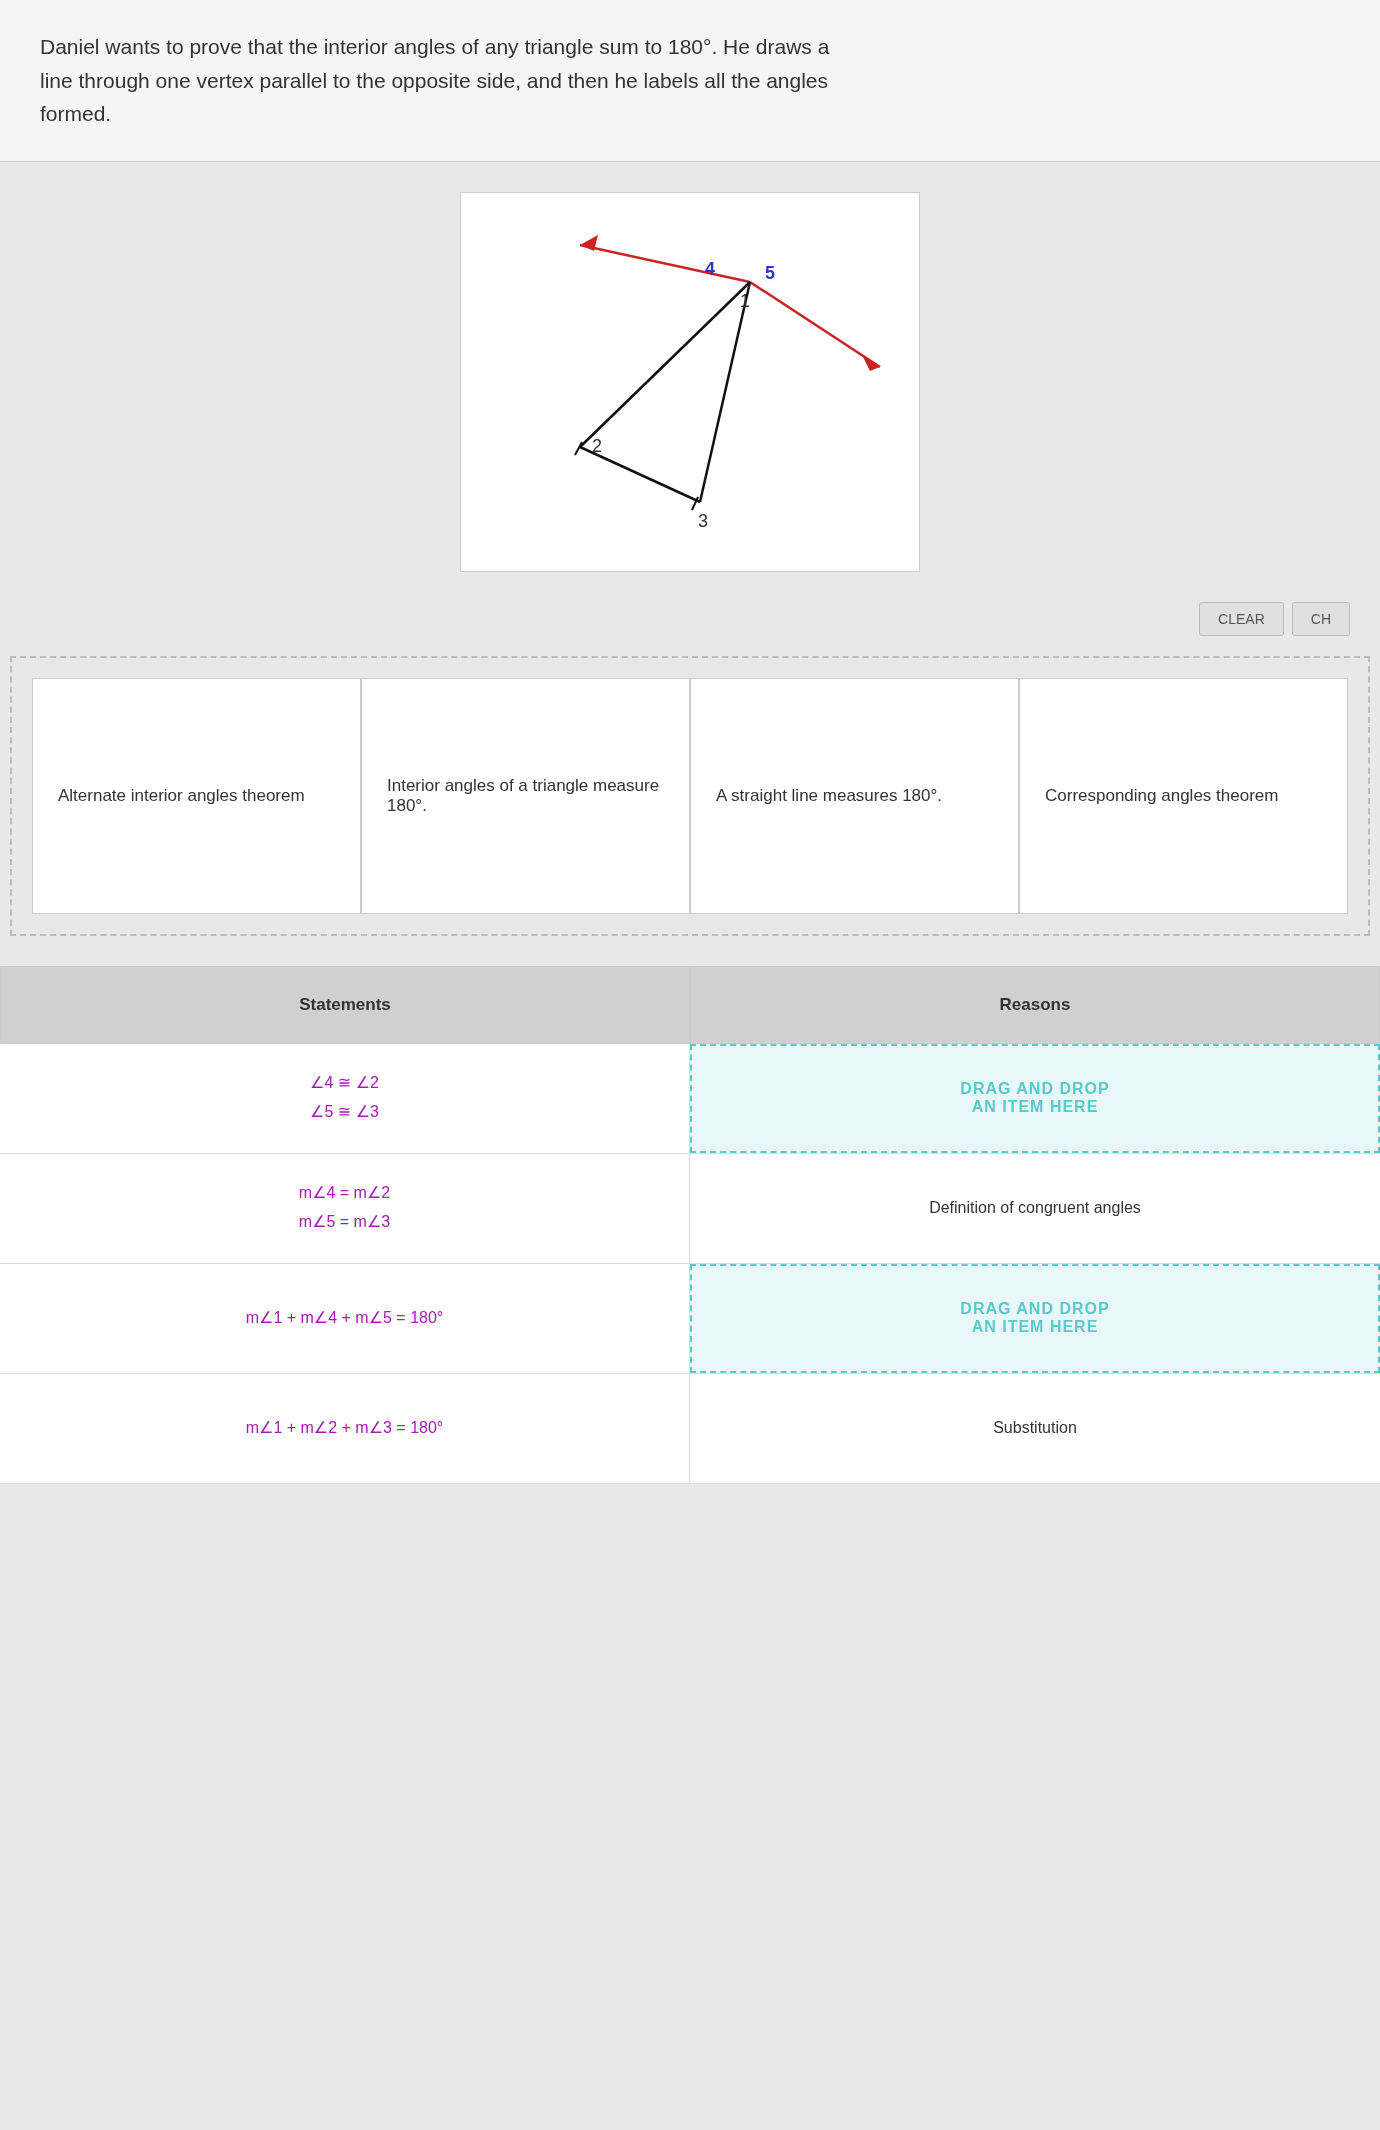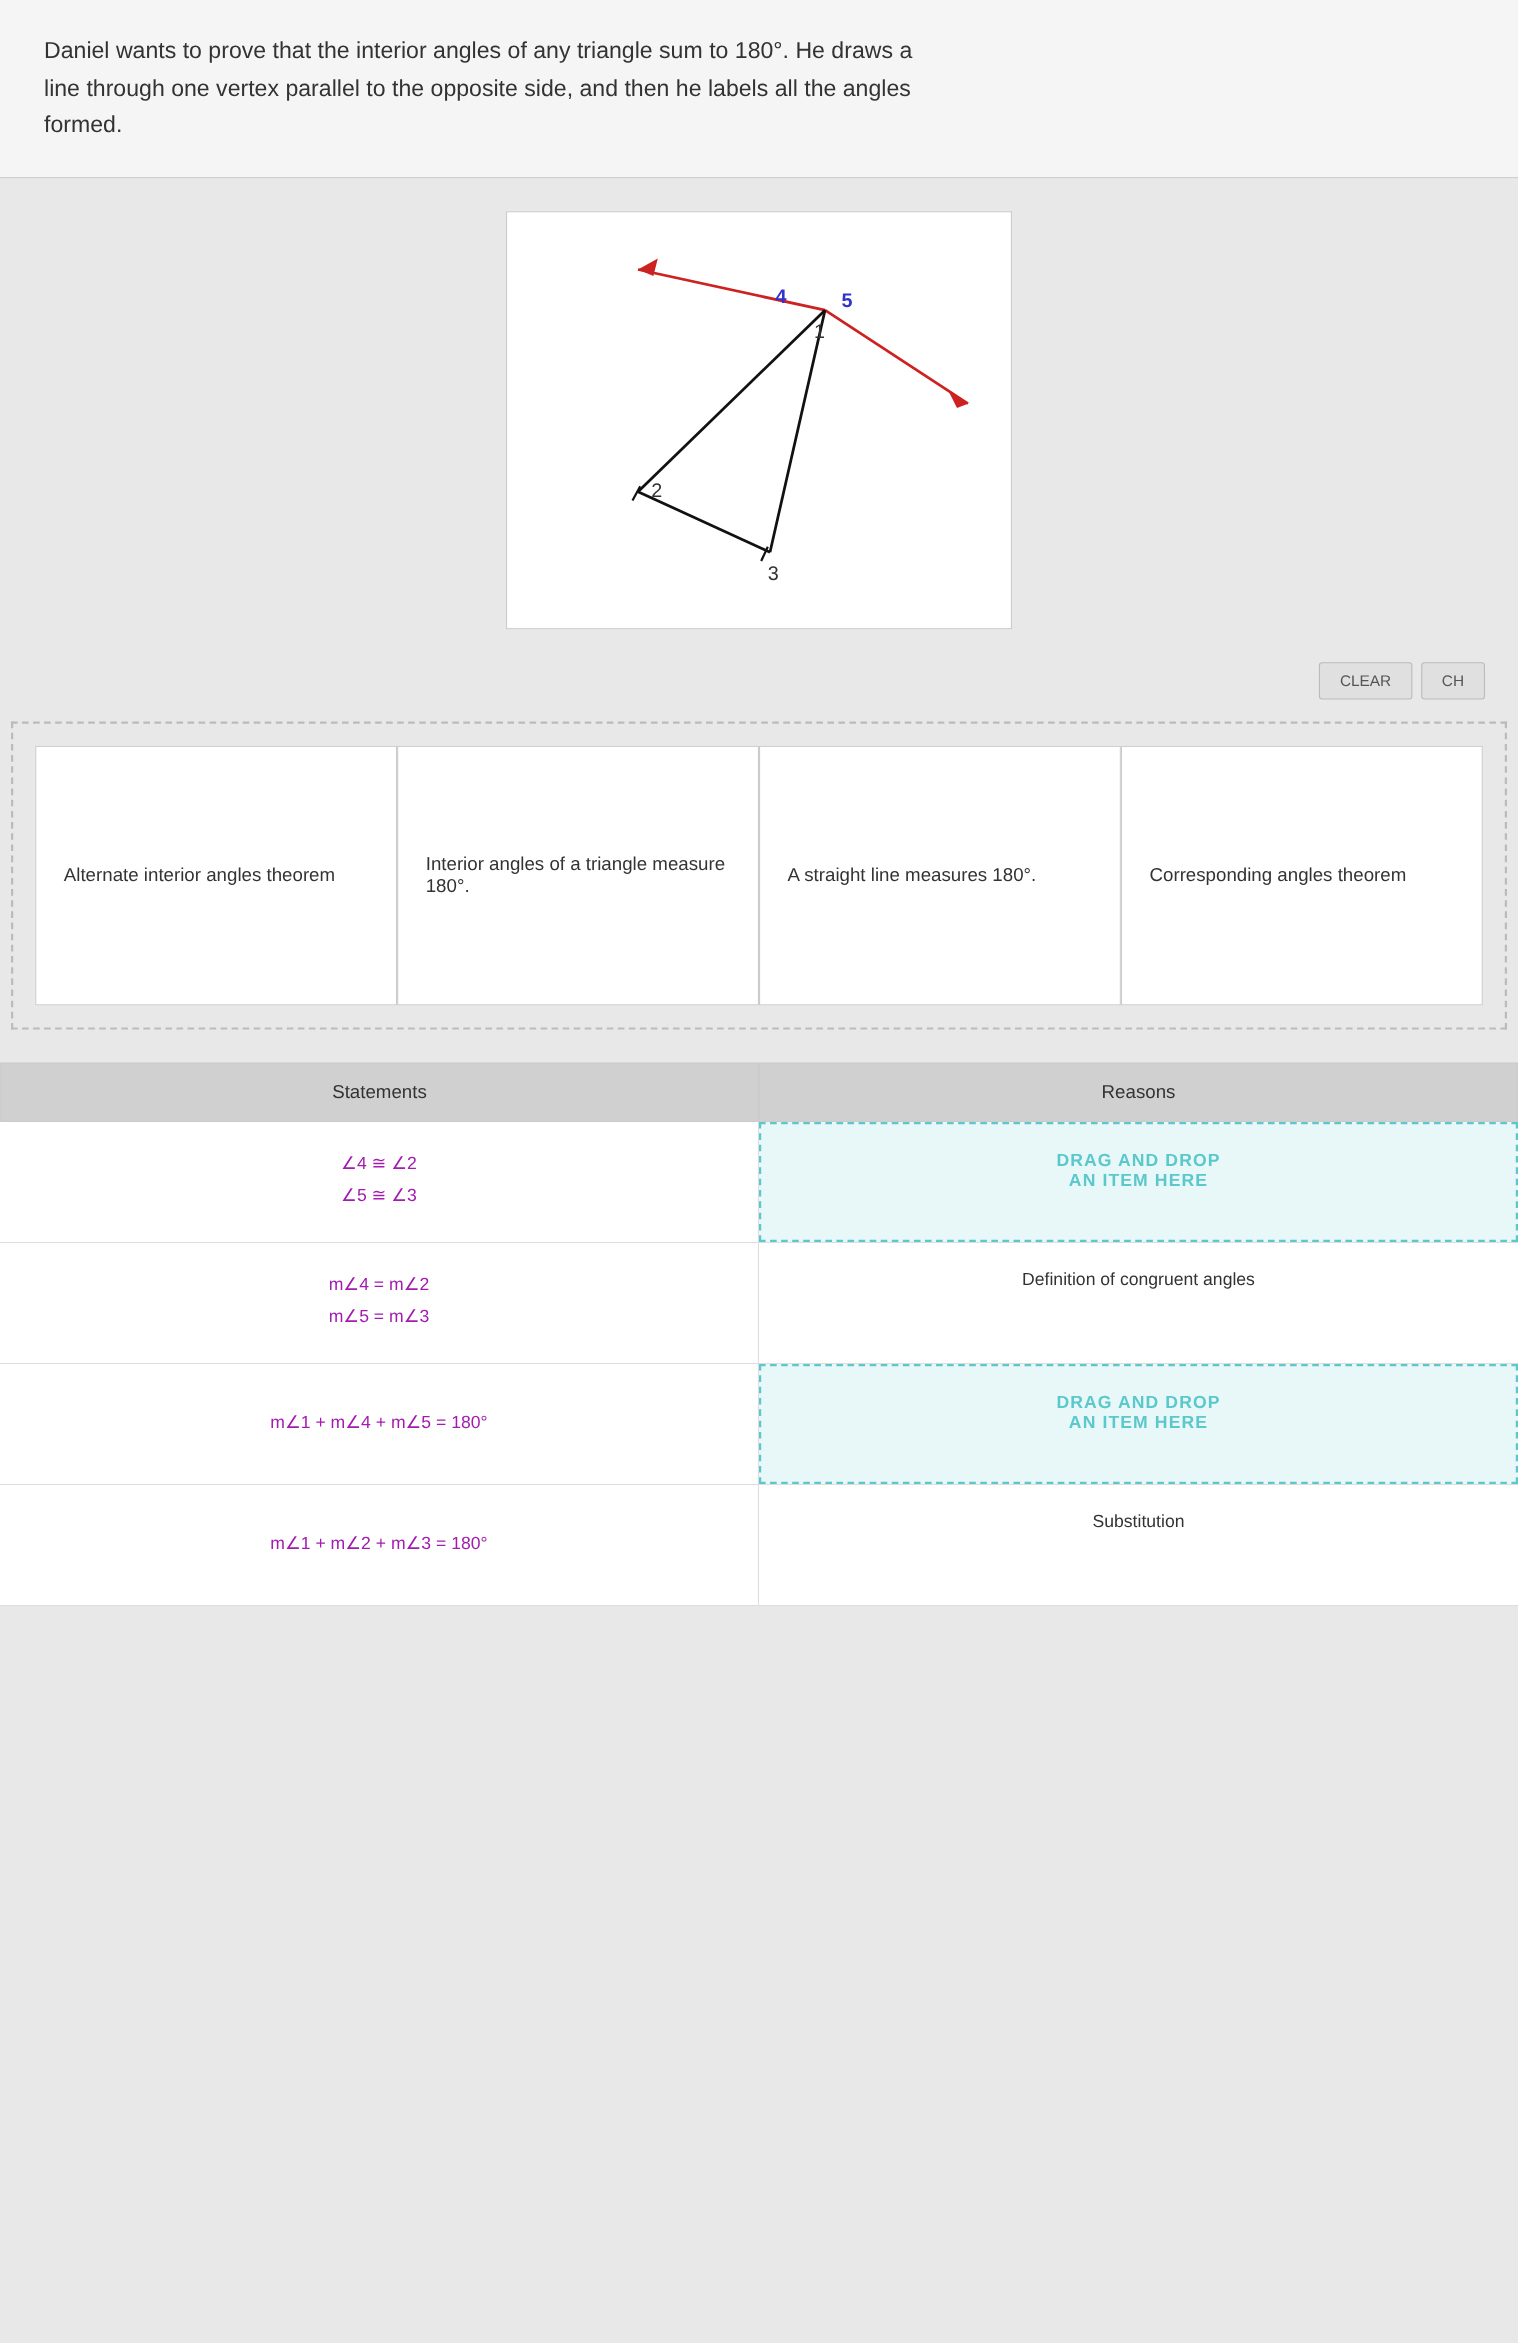--- a/index.html
+++ b/index.html
@@ -120,24 +120,24 @@
       background: white;
     }
 
     .table-header {
       background: #d0d0d0;
       display: grid;
       grid-template-columns: 1fr 1fr;
     }
 
     .table-header-cell {
-      padding: 16px;
+      padding: 28px;
       text-align: center;
       font-size: 17px;
-      font-weight: normal;
+      font-weight: bold;
       color: #333;
       border: 1px solid #ccc;
     }
 
     .table-row-grid {
       display: grid;
       grid-template-columns: 1fr 1fr;
       border-bottom: 1px solid #ddd;
       min-height: 110px;
     }
@@ -152,21 +152,21 @@
       text-align: center;
       font-size: 16px;
       color: #a21caf;
       background: white;
     }
 
     .reason-cell {
       padding: 25px 3px;
       display: flex;
       align-items: center;
-      justify-content: flex-start;
+      justify-content: center;
       flex-direction: column;
       text-align: center;
       font-size: 16px;
       color: #333;
       background: white;
     }
 
     .reason-cell.drag-target {
       background: #e8f7f8;
       border: 2px dashed #5bc8cc;

